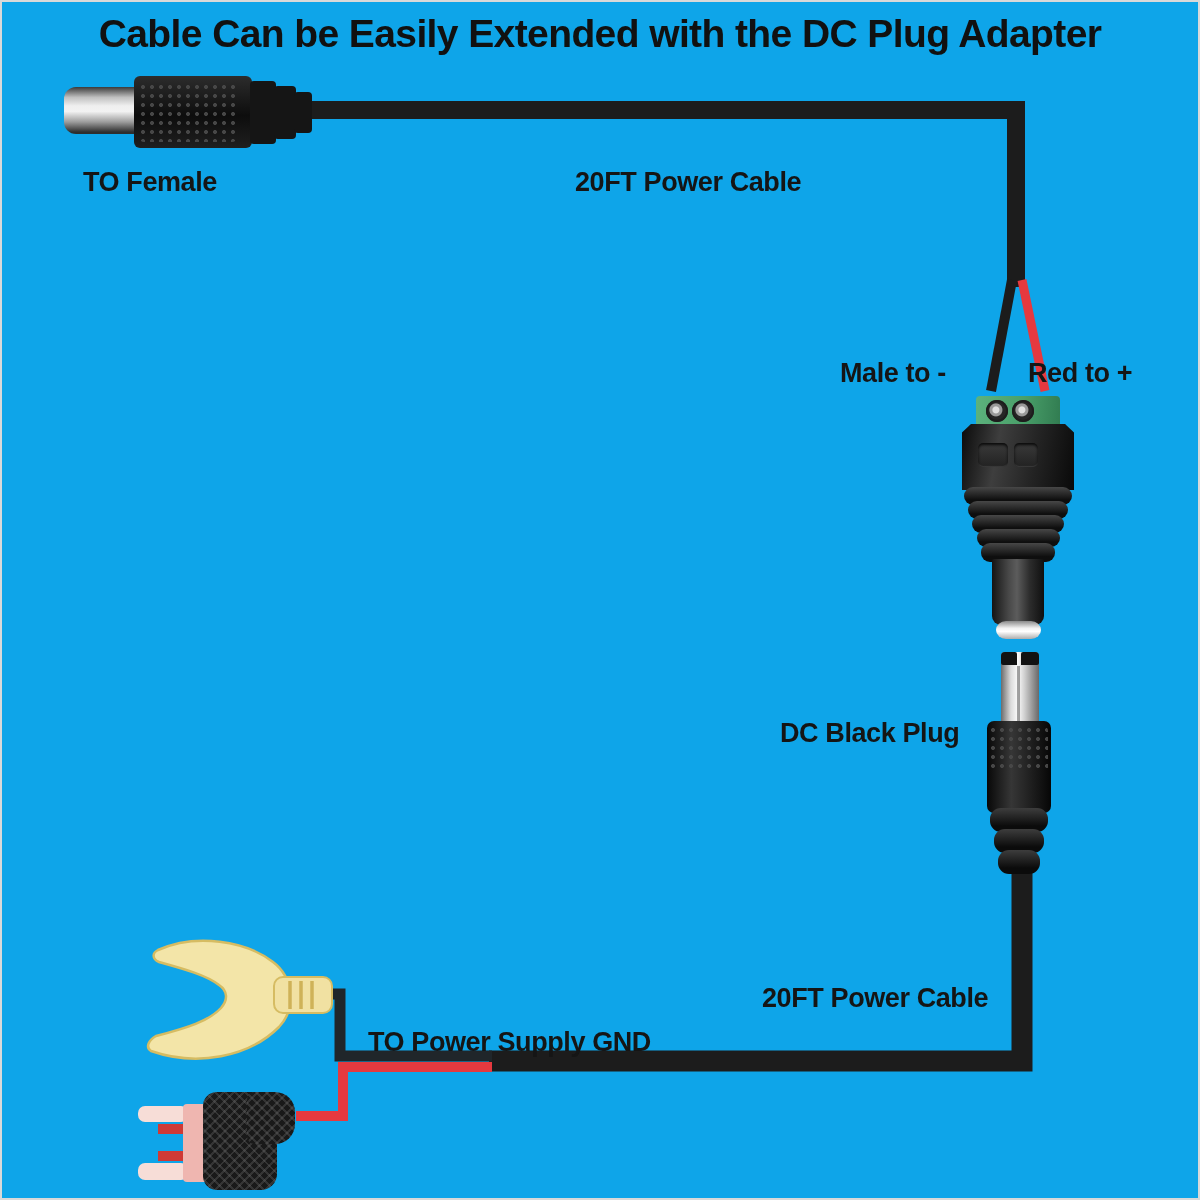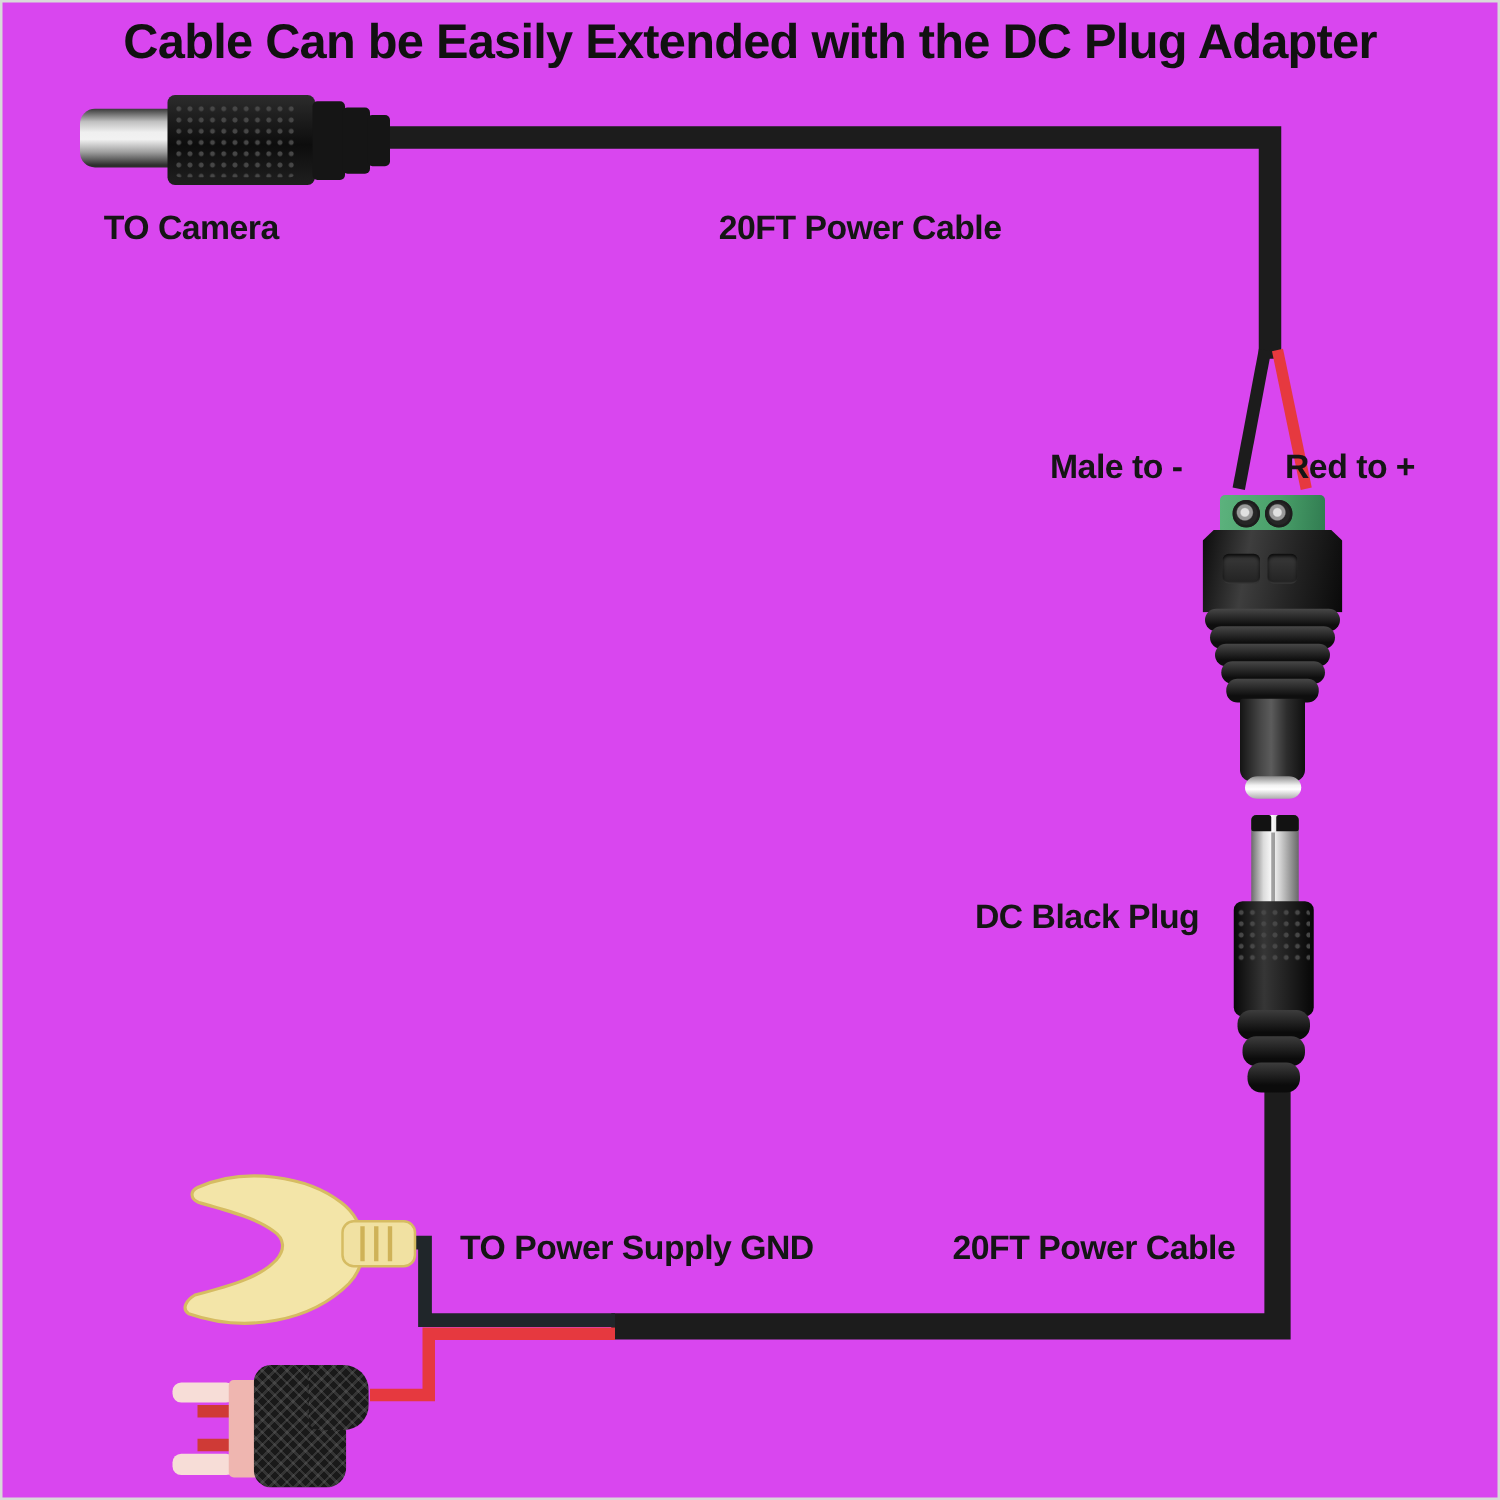--- a/index.html
+++ b/index.html
@@ -1,17 +1,17 @@
 <!DOCTYPE html>
 <html><head>
 <meta charset="utf-8">
 <style>
   html,body{margin:0;padding:0;background:#fff;}
   .canvas{
-    position:relative;width:1200px;height:1200px;background:#d946ef;
+    position:relative;width:1200px;height:1200px;background:#0ea5e9;
     overflow:hidden;box-shadow:inset 0 0 0 2px #d9d9d9;
     font-family:"Liberation Sans","DejaVu Sans",sans-serif;
   }
   .abs{position:absolute;}
   svg.wires{position:absolute;left:0;top:0;width:1200px;height:1200px;}
   .lbl{
     position:absolute;font-weight:700;font-size:27px;color:#151515;
     letter-spacing:-0.4px;white-space:nowrap;line-height:1.1;
   }
   .title{
@@ -139,21 +139,21 @@
 
   <div class="abs stub stubT"></div>
   <div class="abs stub stubB"></div>
   <div class="abs rbar rbarT"></div>
   <div class="abs rbar rbarB"></div>
   <div class="abs pinkcol"></div>
   <div class="abs fusebody fusetex"></div>
   <div class="abs fuselobe fusetex"></div>
 
   <div class="title">Cable Can be Easily Extended with the DC Plug Adapter</div>
-  <div class="lbl" style="left:83px;top:168px">TO Camera</div>
+  <div class="lbl" style="left:83px;top:168px">TO Female</div>
   <div class="lbl" style="left:575px;top:168px">20FT Power Cable</div>
   <div class="lbl" style="left:840px;top:359px">Male to -</div>
   <div class="lbl" style="left:1028px;top:359px">Red to +</div>
   <div class="lbl" style="left:780px;top:719px">DC Black Plug</div>
-  <div class="lbl" style="left:368px;top:984px">TO Power Supply GND</div>
+  <div class="lbl" style="left:368px;top:1028px">TO Power Supply GND</div>
   <div class="lbl" style="left:762px;top:984px">20FT Power Cable</div>
 
 </div>
 
 </body></html>

